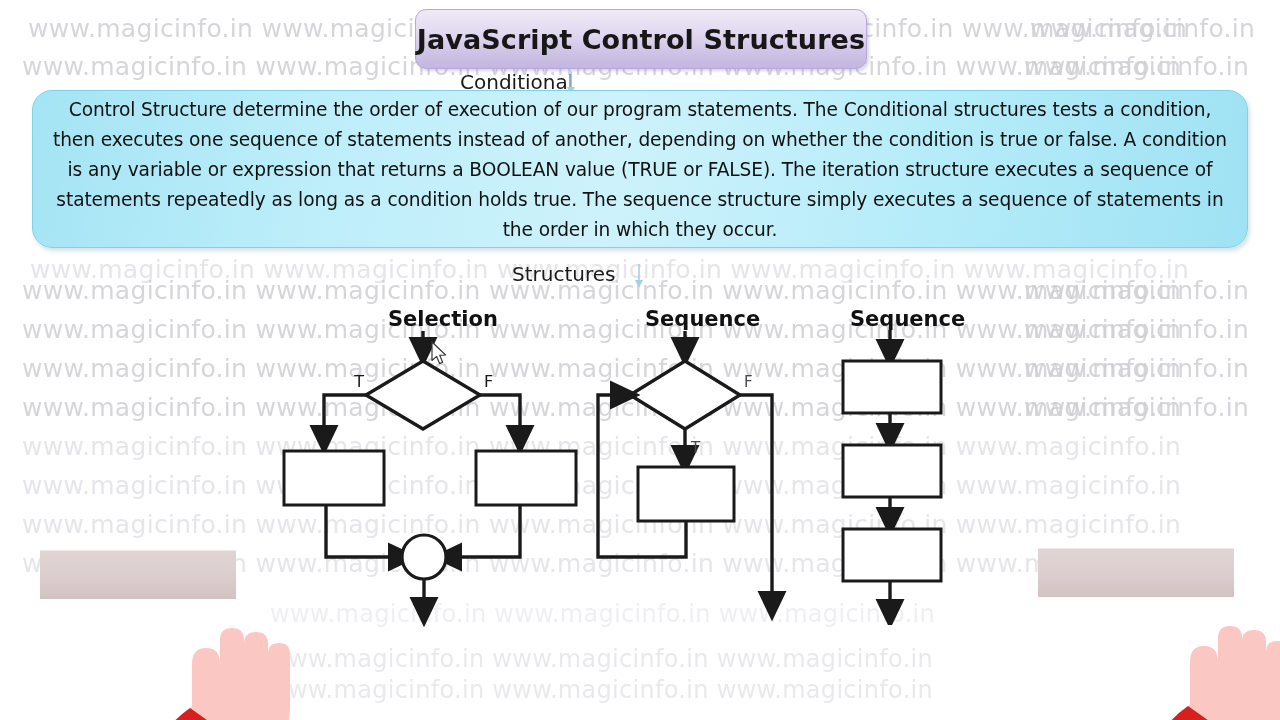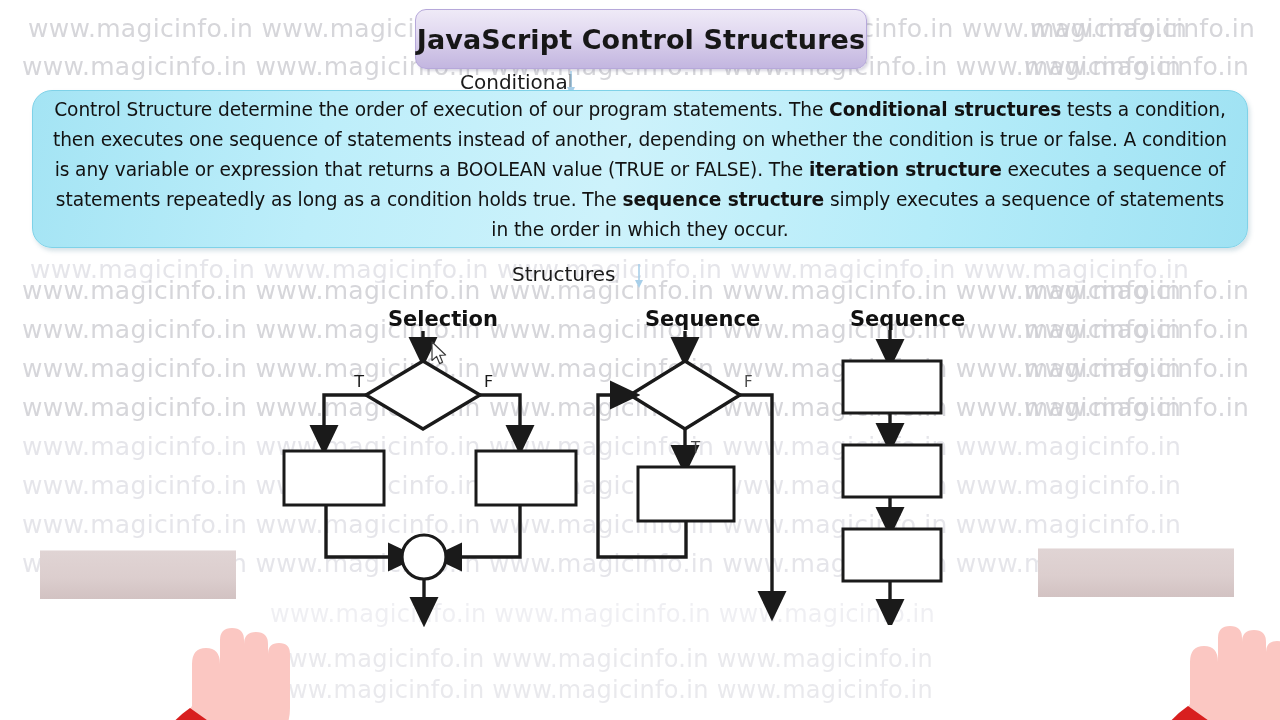--- a/index.html
+++ b/index.html
@@ -101,21 +101,21 @@
     justify-content: center;
   }
   #definition-text {
     font-family: "DejaVu Sans", sans-serif;
     font-size: 18.6px;
     line-height: 30px;
     color: #121212;
     text-align: center;
     letter-spacing: -0.1px;
   }
-  #definition-text b { font-weight: bold; }
+  #definition-text b { font-weight: normal; }
 
   
   #flowchart-area {
     position: absolute;
     left: 0;
     top: 295px;
     width: 1280px;
     height: 320px;
   }
   .fc-label {

